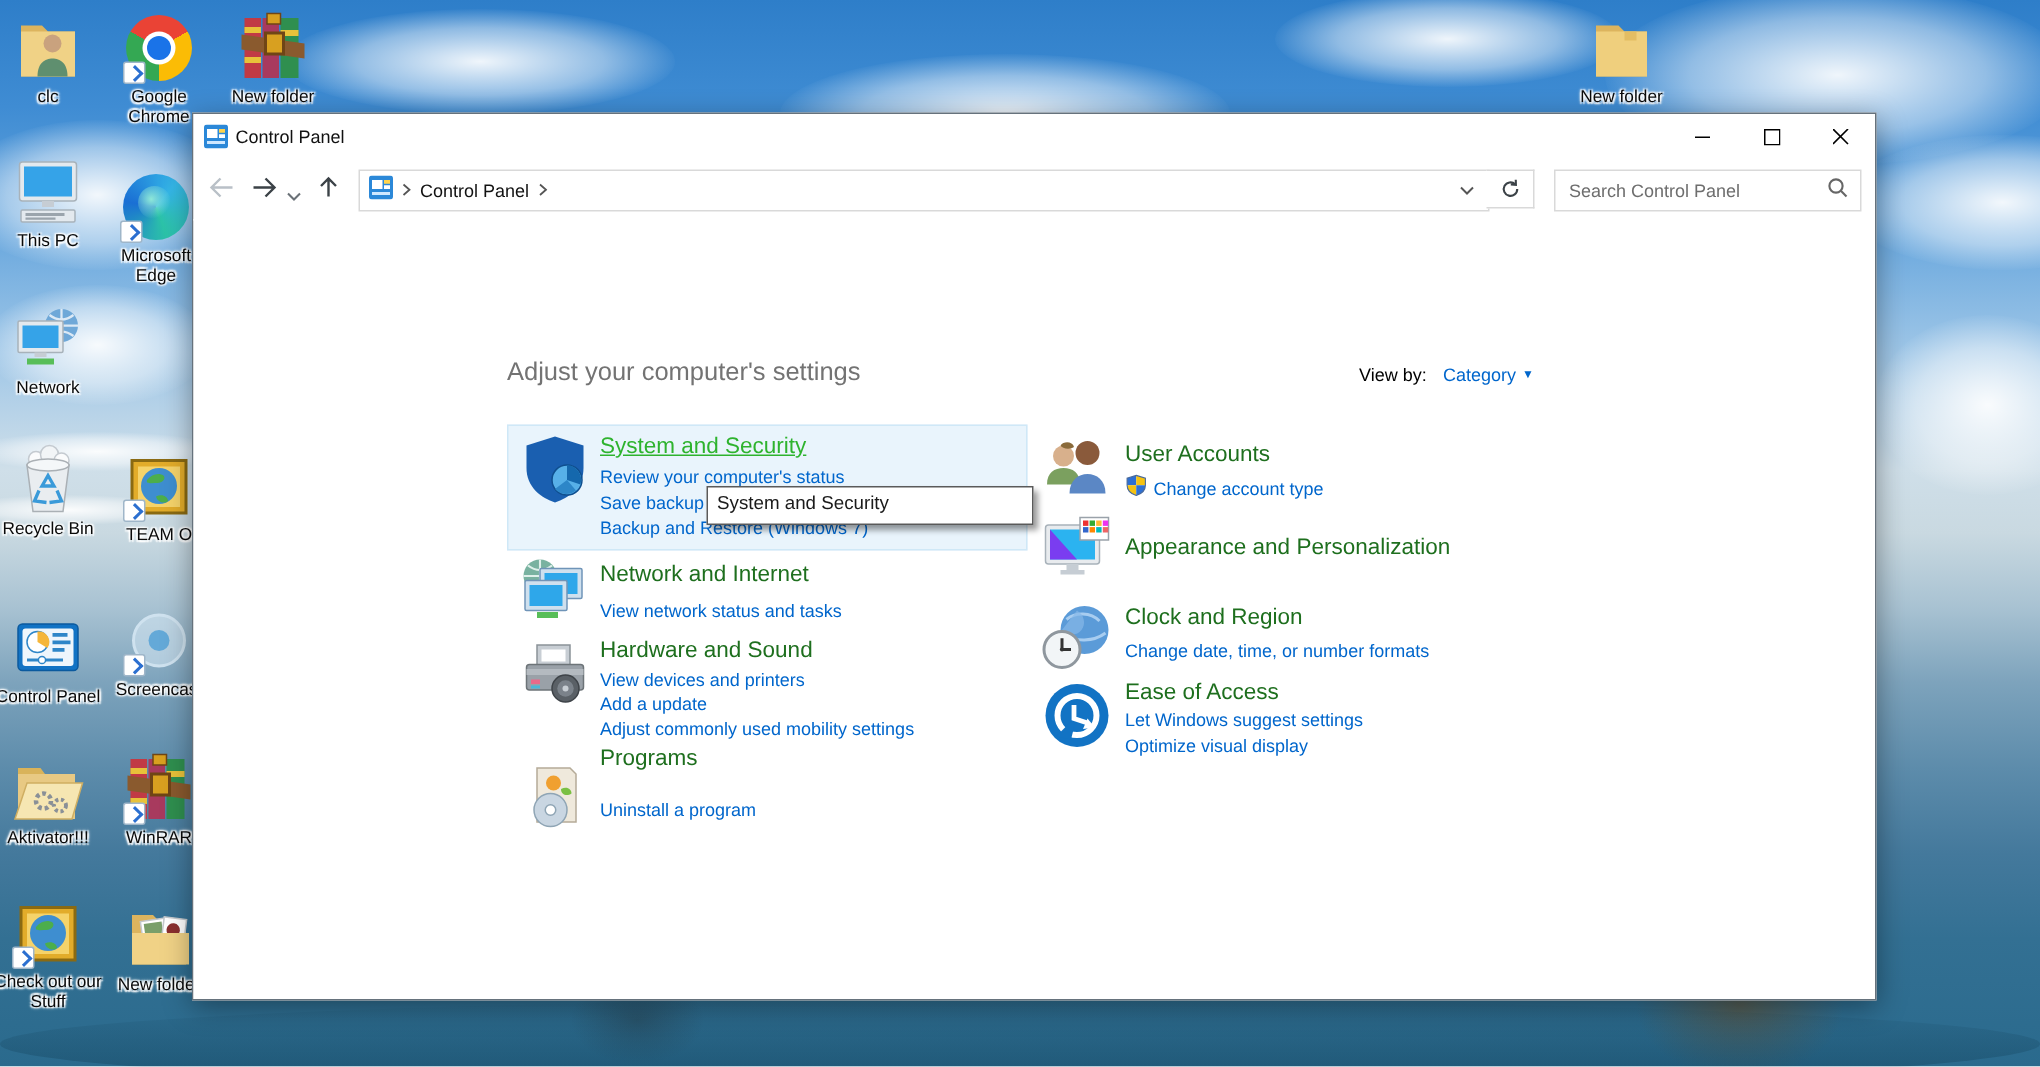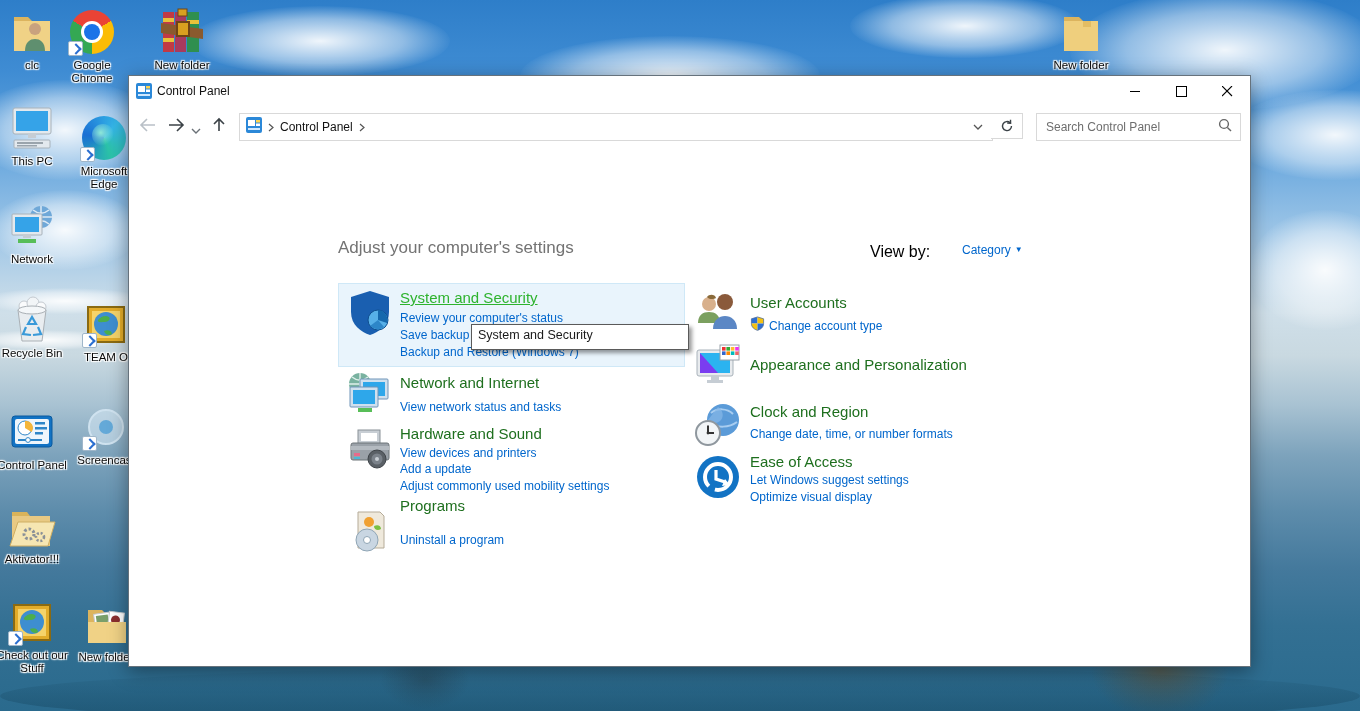--- a/index.html
+++ b/index.html
@@ -36,21 +36,21 @@
   .crumb{font-size:12px;color:#111;}
   .addr-drop{margin-left:auto;width:28px;height:100%;border:none;background:#fff;display:flex;align-items:center;justify-content:center;}
   .refreshbtn{position:absolute;left:862px;top:7px;width:32px;height:26px;border:1px solid #d9d9d9;border-left:none;background:#fff;display:flex;align-items:center;justify-content:center;}
   .searchbox{position:absolute;left:907px;top:7px;width:203px;height:26px;border:1px solid #d9d9d9;background:#fff;display:flex;align-items:center;}
   .searchbox input{flex:1;border:none;outline:none;font-size:12px;padding:0 0 0 9px;color:#444;font-family:"Liberation Sans",sans-serif;background:transparent;}
   .searchbox input::placeholder{color:#6e6e6e;opacity:1;}
   .searchbox .mag{margin-right:8px;}
 
   .content{position:absolute;left:0;top:70px;right:0;bottom:0;background:#fff;}
   .pgheading{position:absolute;left:209px;top:92px;font-size:17px;color:#737373;}
-  .viewby{position:absolute;left:741px;top:97px;font-size:16px;color:#000;}
+  .viewby{position:absolute;left:777px;top:97px;font-size:12px;color:#000;}
   .viewby-val{position:absolute;left:833px;top:97px;font-size:12px;color:#0066cc;}
   .viewby-val .tri{font-size:8px;vertical-align:2px;margin-left:4px;}
 
   .hoverpane{position:absolute;left:209px;top:137px;width:347px;height:84px;background:#e9f4fc;border:1px solid #cfe8f7;box-sizing:border-box;}
   .cat-ic{position:absolute;width:48px;height:48px;}
   .cat-title{position:absolute;font-size:15px;color:#1e6f1e;text-decoration:none;}
   .cat-title.hov{color:#2eb32e;text-decoration:underline;}
   .cat-link{position:absolute;font-size:12px;color:#0066cc;text-decoration:none;white-space:nowrap;}
   .ualink{position:absolute;display:flex;align-items:center;gap:4px;}
   .ualink .cat-link{position:static;}
@@ -82,21 +82,21 @@
       <svg viewBox="0 0 48 48" width="48" height="48">
           <path d="M6 9h14l4 4h18v30H6z" fill="#dcb45e"></path>
           <path d="M6 13h36v30H6z" fill="#f0d286"></path>
           <circle cx="27" cy="21" r="6" fill="#c9a27e"></circle>
           <path d="M17 43c0-9 5-12 10-12s10 3 10 12z" fill="#5f8f6f"></path>
         </svg>
     </div>
     <div class="lbl">clc</div>
   </div>
 
-  <div class="dicon" style="left:54px;top:8px;">
+  <div class="dicon" style="left:68px;top:8px;">
     <div class="art">
       <div class="cir" style="position:absolute;left:2px;top:2px;width:44px;height:44px;background:conic-gradient(from -60deg,#ea4335 0 120deg,#fbbc05 0 240deg,#34a853 0 360deg);"></div>
       <div class="cir" style="position:absolute;left:13px;top:13px;width:22px;height:22px;background:#fff;"></div>
       <div class="cir" style="position:absolute;left:16px;top:16px;width:16px;height:16px;background:#1a73e8;"></div>
       <span class="scut"></span>
     </div>
     <div class="lbl">Google Chrome</div>
   </div>
 
   <div class="dicon" style="left:144px;top:8px;">
@@ -226,20 +226,37 @@
           <path d="M4 10h15l3 4h20v8H4z" fill="#d9b35a"></path>
           <path d="M4 44V14h38v30z" fill="#e8c983"></path>
           <path d="M2 44l8-24h37l-7 24z" fill="#f6e6b2" stroke="#cfae62"></path>
           <circle cx="21" cy="32" r="5" fill="none" stroke="#8a9097" stroke-width="3" stroke-dasharray="2.5 2"></circle>
           <circle cx="32" cy="35" r="4" fill="none" stroke="#8a9097" stroke-width="2.6" stroke-dasharray="2 1.8"></circle>
         </svg>
     </div>
     <div class="lbl">Aktivator!!!</div>
   </div>
 
+  <div class="dicon" style="left:68px;top:502px;">
+    <div class="art">
+      <svg viewBox="0 0 48 48" width="48" height="48">
+          <rect x="5" y="4" width="11" height="40" fill="#c13a45"></rect>
+          <rect x="5" y="10" width="11" height="4" fill="#e8c23a"></rect>
+          <rect x="5" y="30" width="11" height="4" fill="#e8c23a"></rect>
+          <rect x="17" y="4" width="11" height="40" fill="#a83a5e"></rect>
+          <rect x="29" y="4" width="12" height="40" fill="#2f8f4f"></rect>
+          <rect x="29" y="12" width="12" height="4" fill="#e8c23a"></rect>
+          <path d="M3 15 L45 21 L45 31 L3 25 Z" fill="#8a5a2e"></path>
+          <rect x="19" y="14" width="12" height="14" fill="#d8a020" stroke="#6f4516" stroke-width="2"></rect>
+          <rect x="20" y="1" width="9" height="7" fill="#d8a020" stroke="#6f4516"></rect>
+        </svg>
+      <span class="scut"></span>
+    </div>
+    <div class="lbl">WinRAR</div>
+  </div>
 
   <div class="dicon" style="left:-6px;top:598px;">
     <div class="art">
       <svg viewBox="0 0 48 48" width="48" height="48">
           <rect x="6" y="7" width="36" height="35" fill="#e2ac2a" stroke="#8a6a12" stroke-width="2"></rect>
           <rect x="10" y="11" width="28" height="27" fill="#f5d36a"></rect>
           <circle cx="24" cy="24" r="12" fill="#3e8ed0"></circle>
           <path d="M16 20c3-4 8-5 11-3 2 2-1 5-4 5s-8 1-7-2zM22 31c4-2 8 0 8 3-2 2-7 1-8-3z" fill="#4cae4c"></path>
         </svg>
       <span class="scut"></span>

